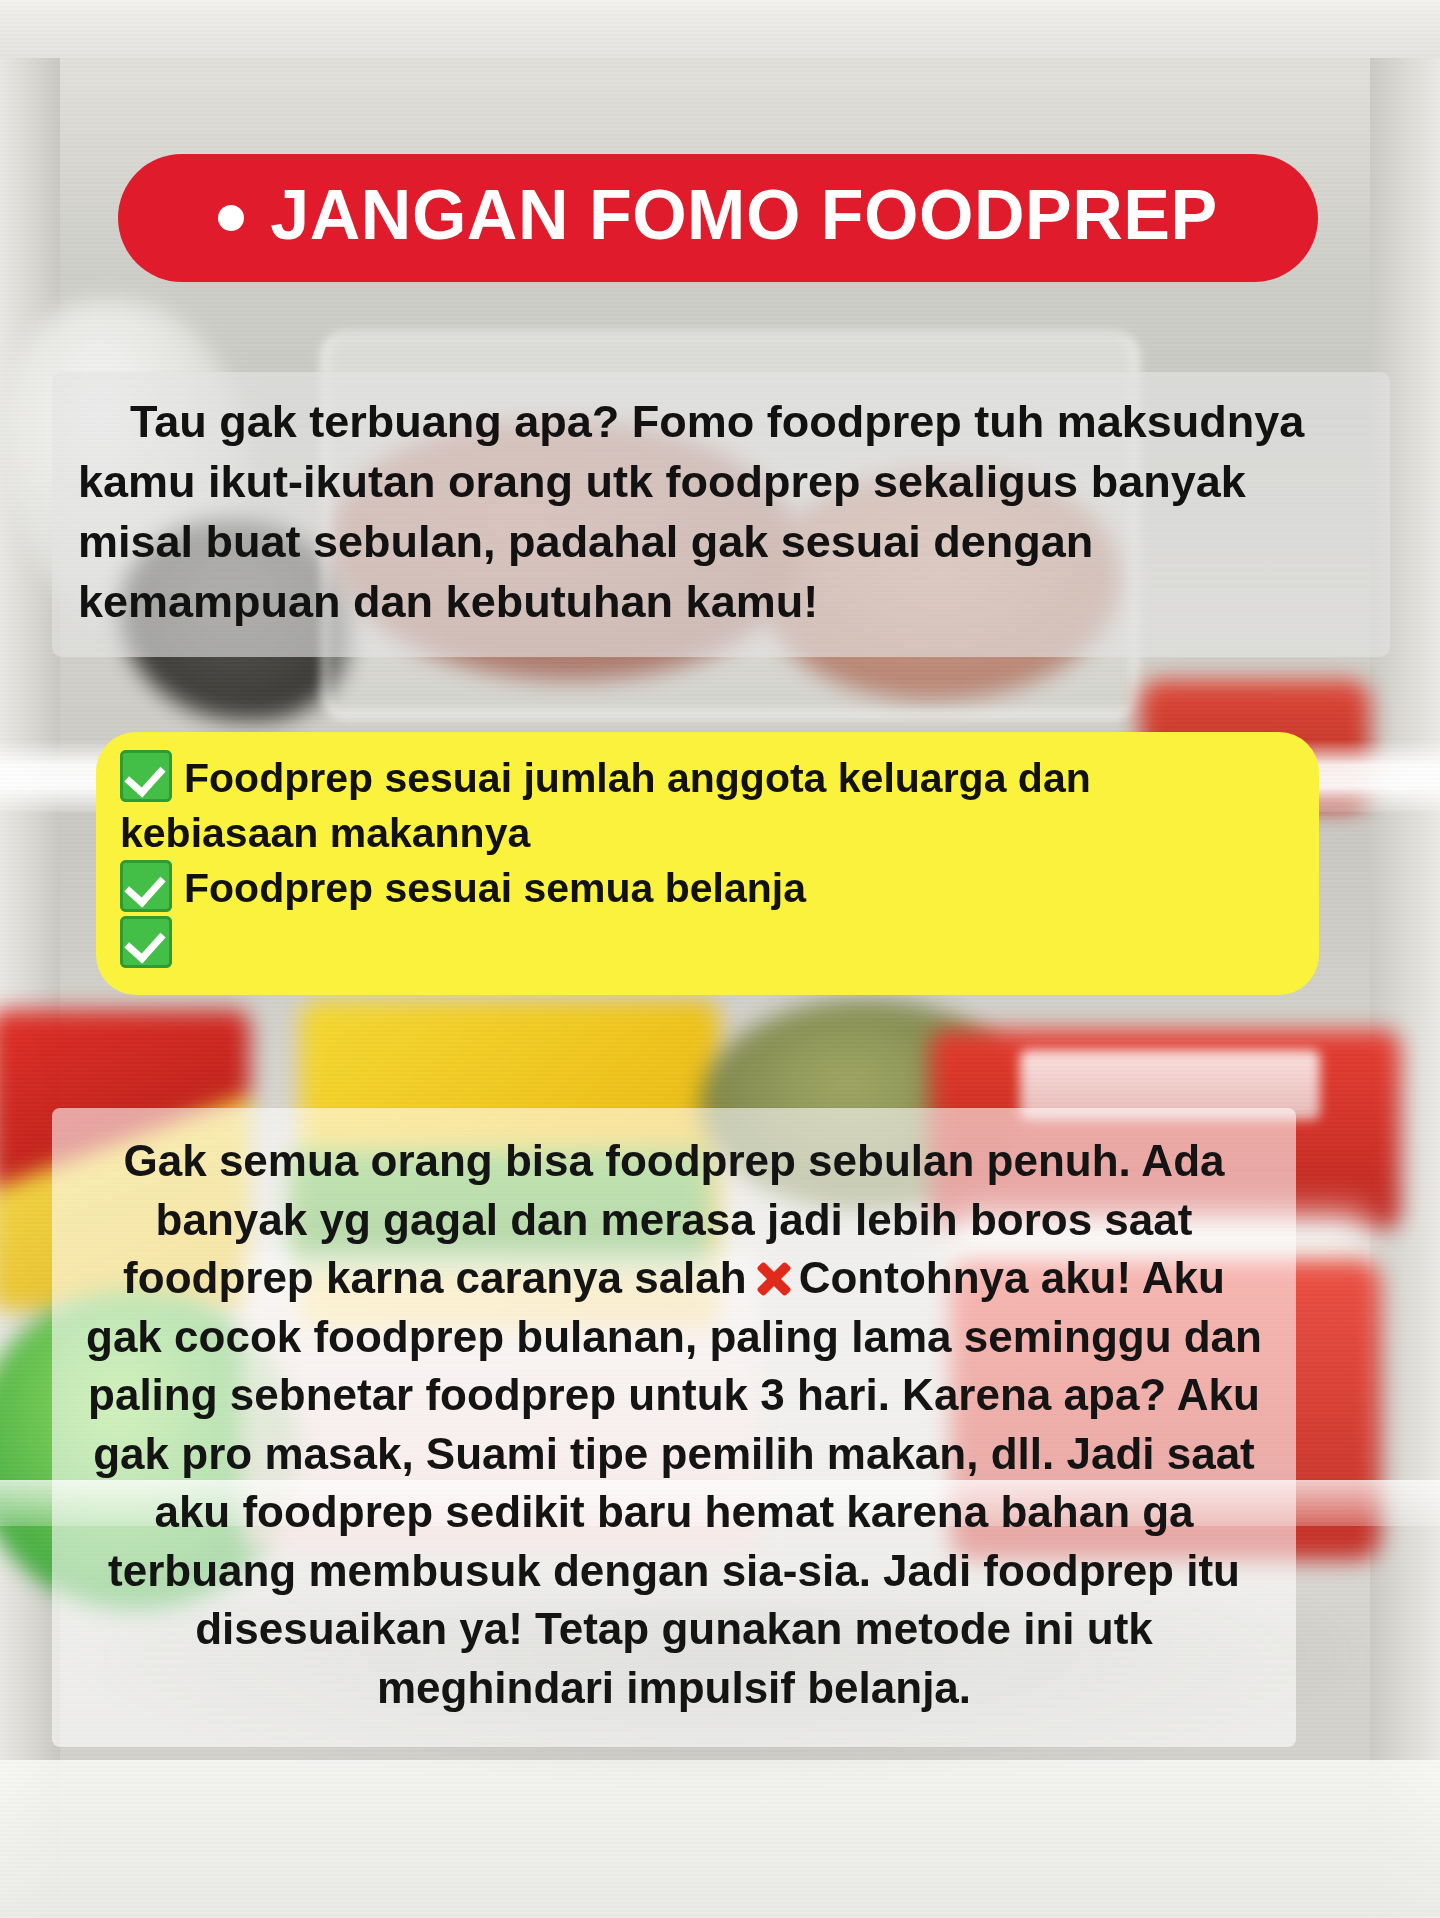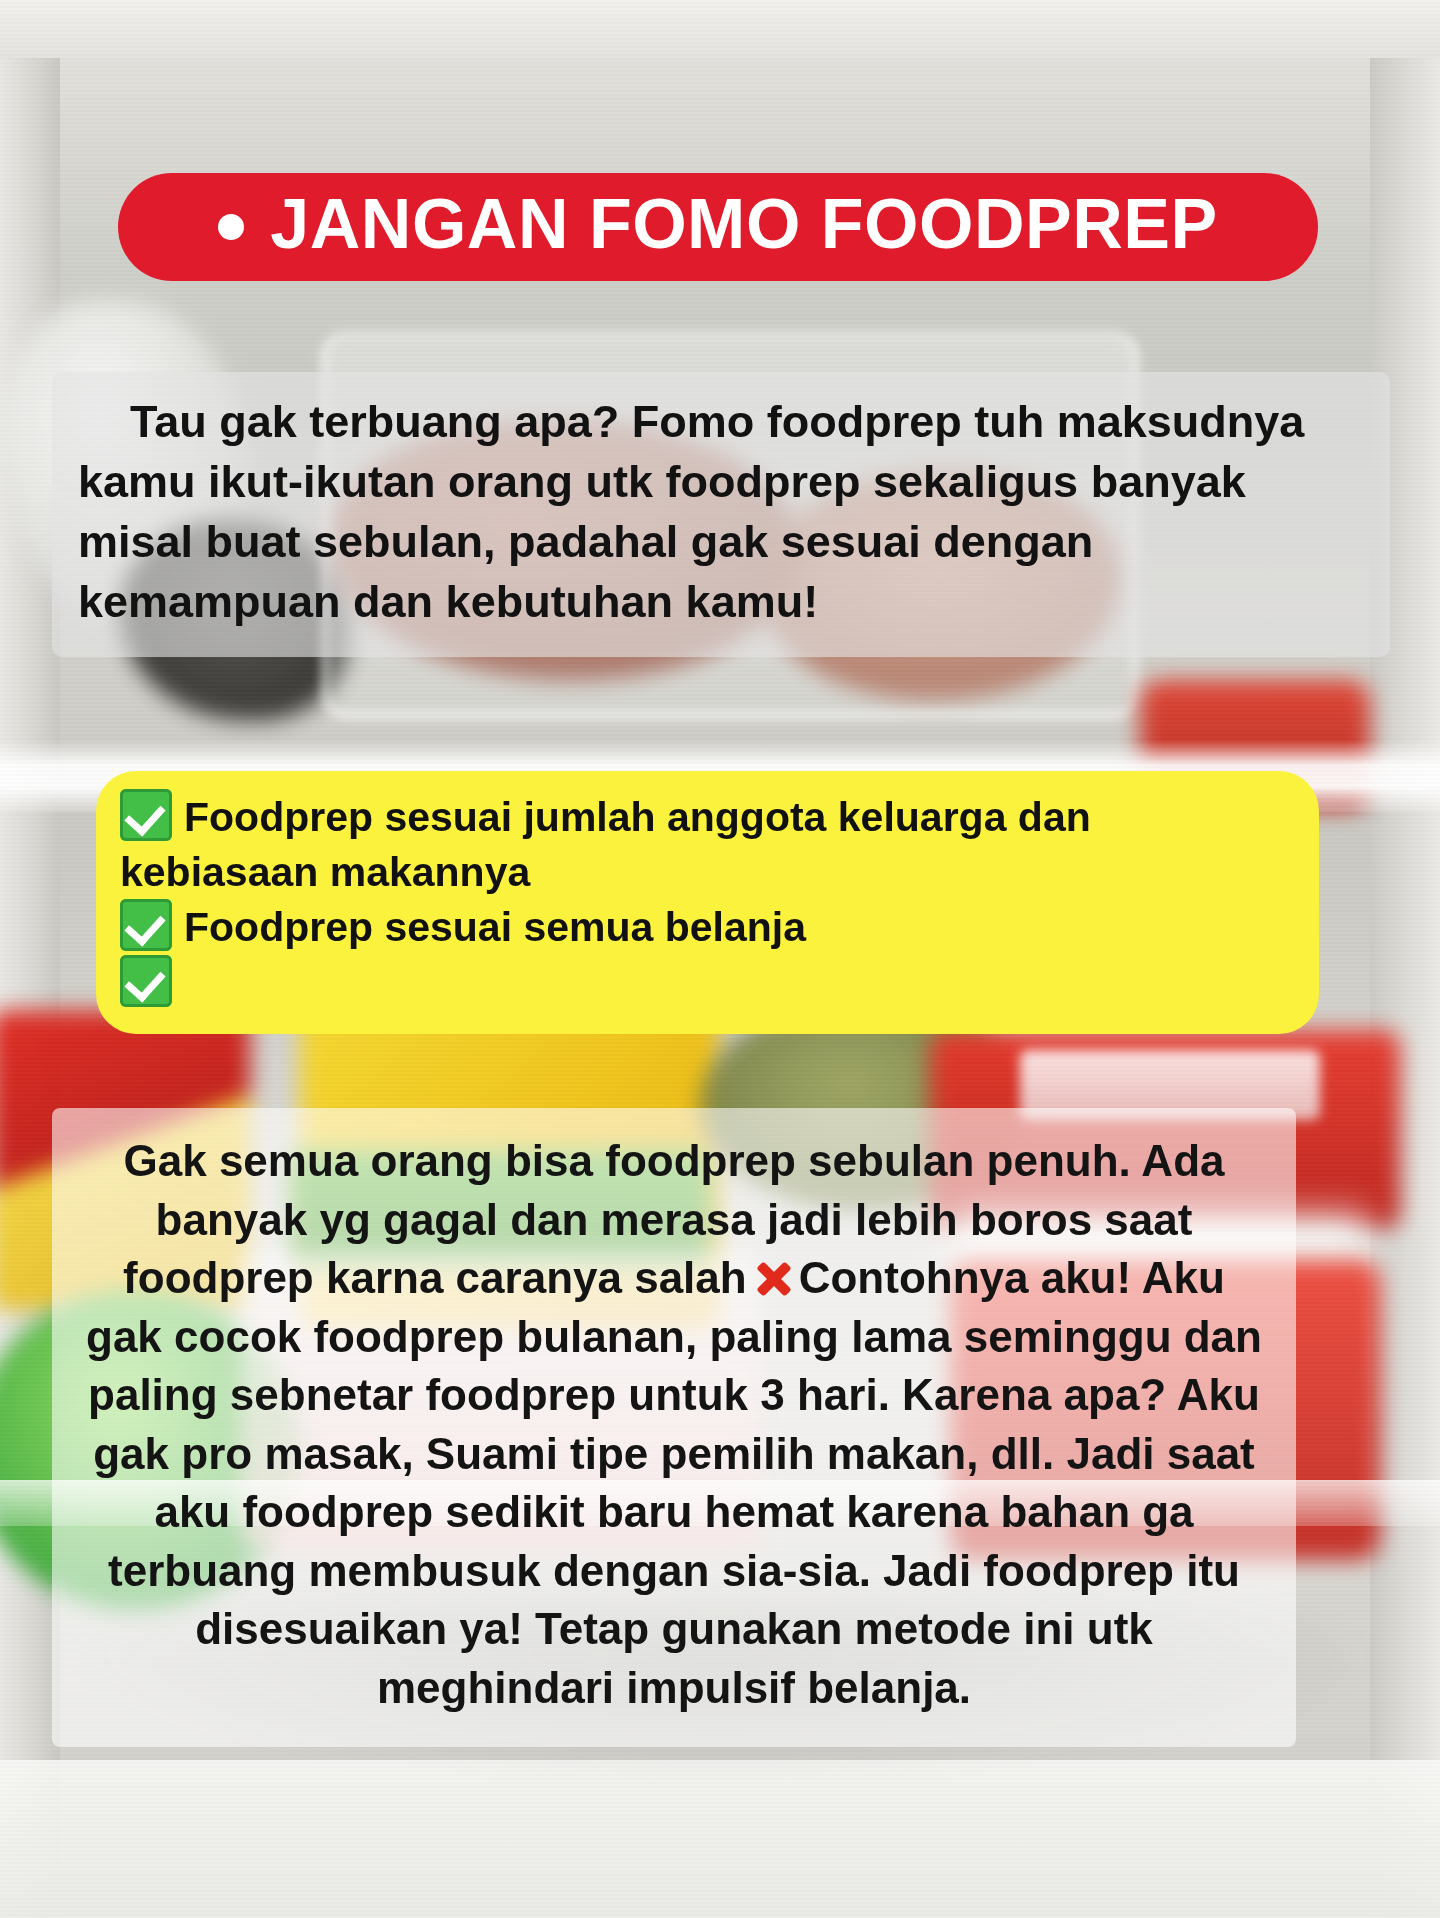--- a/index.html
+++ b/index.html
@@ -166,24 +166,24 @@
   }
 
   
   .content {
     position: absolute;
     inset: 0;
   }
 
   .title-pill {
     position: absolute;
-    top: 173px;
+    top: 154px;
     left: 118px;
     width: 1200px;
-    height: 108px;
+    height: 128px;
     background: #e01b2b;
     border-radius: 78px;
     display: flex;
     align-items: center;
     justify-content: center;
     box-sizing: border-box;
     padding-bottom: 6px;
   }
   .title-row {
     display: flex;
@@ -225,21 +225,21 @@
     text-align: center;
     text-indent: 0;
   }
   .para-box p.first {
     text-indent: 52px;
     text-align: left;
   }
 
   .check-box {
     position: absolute;
-    top: 771px;
+    top: 732px;
     left: 96px;
     width: 1223px;
     padding: 18px 24px 24px 24px;
     box-sizing: border-box;
     background: #fbf23d;
     border-radius: 40px;
   }
   .check-list {
     list-style: none;
     margin: 0;

